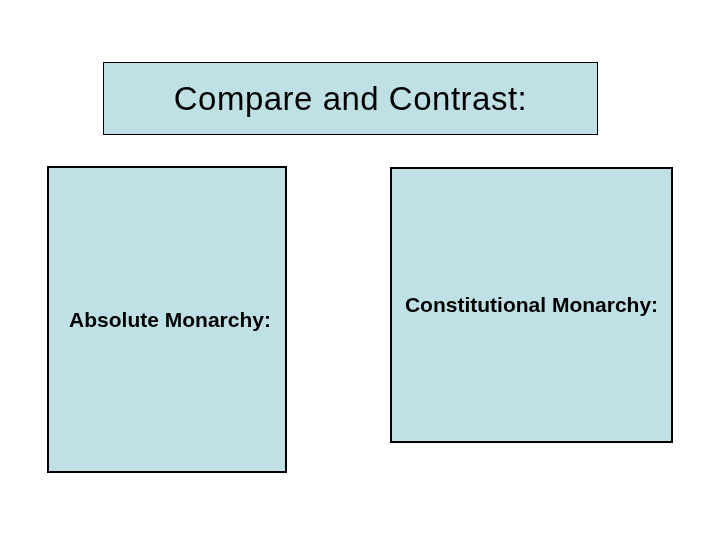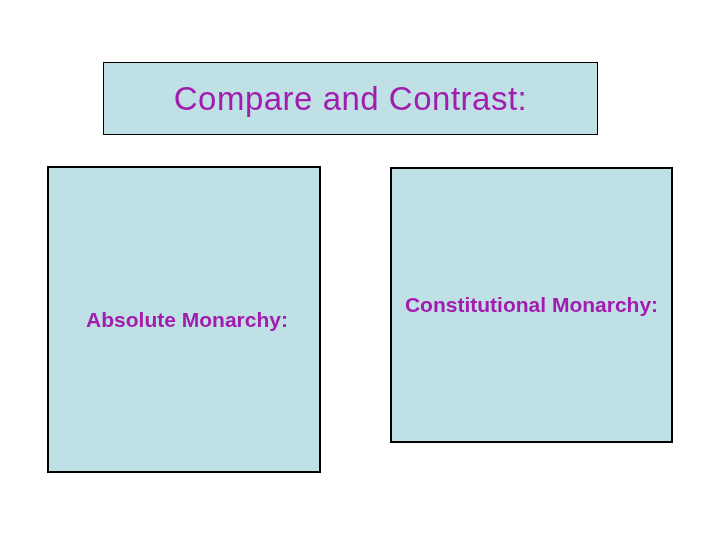--- a/index.html
+++ b/index.html
@@ -7,21 +7,21 @@
     padding: 0;
     background: #ffffff;
   }
   .slide {
     position: relative;
     width: 720px;
     height: 540px;
     background: #ffffff;
     overflow: hidden;
     font-family: "Liberation Sans", sans-serif;
-    color: #a21caf;
+    color: #000000;
     border-radius: 24px;
   }
   .box {
     position: absolute;
     background: #bfe0e5;
     border: 2px solid #000000;
     box-sizing: border-box;
     display: flex;
     align-items: center;
     justify-content: center;
@@ -36,21 +36,21 @@
   }
   .title-text {
     font-size: 33px;
     font-weight: 400;
     letter-spacing: 0.5px;
     white-space: nowrap;
   }
   .left-box {
     left: 47px;
     top: 166px;
-    width: 274px;
+    width: 240px;
     height: 307px;
     padding-left: 6px;
   }
   .right-box {
     left: 390px;
     top: 167px;
     width: 283px;
     height: 276px;
   }
   .body-label {

